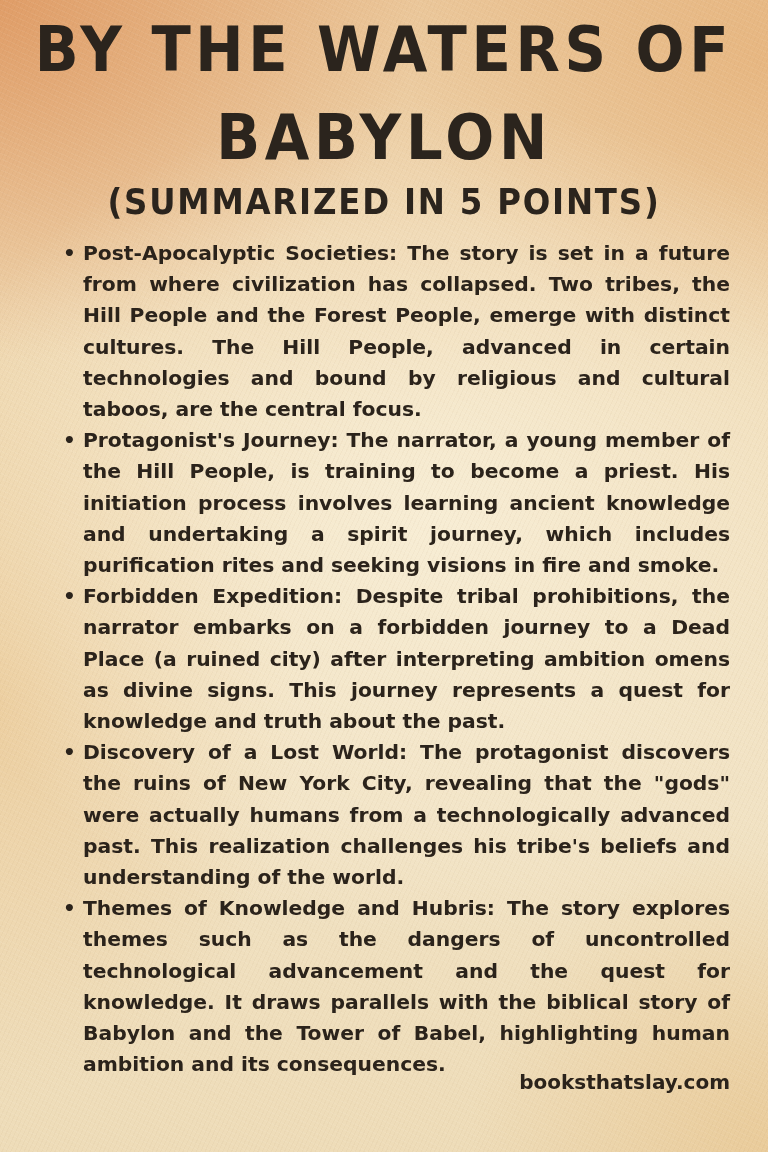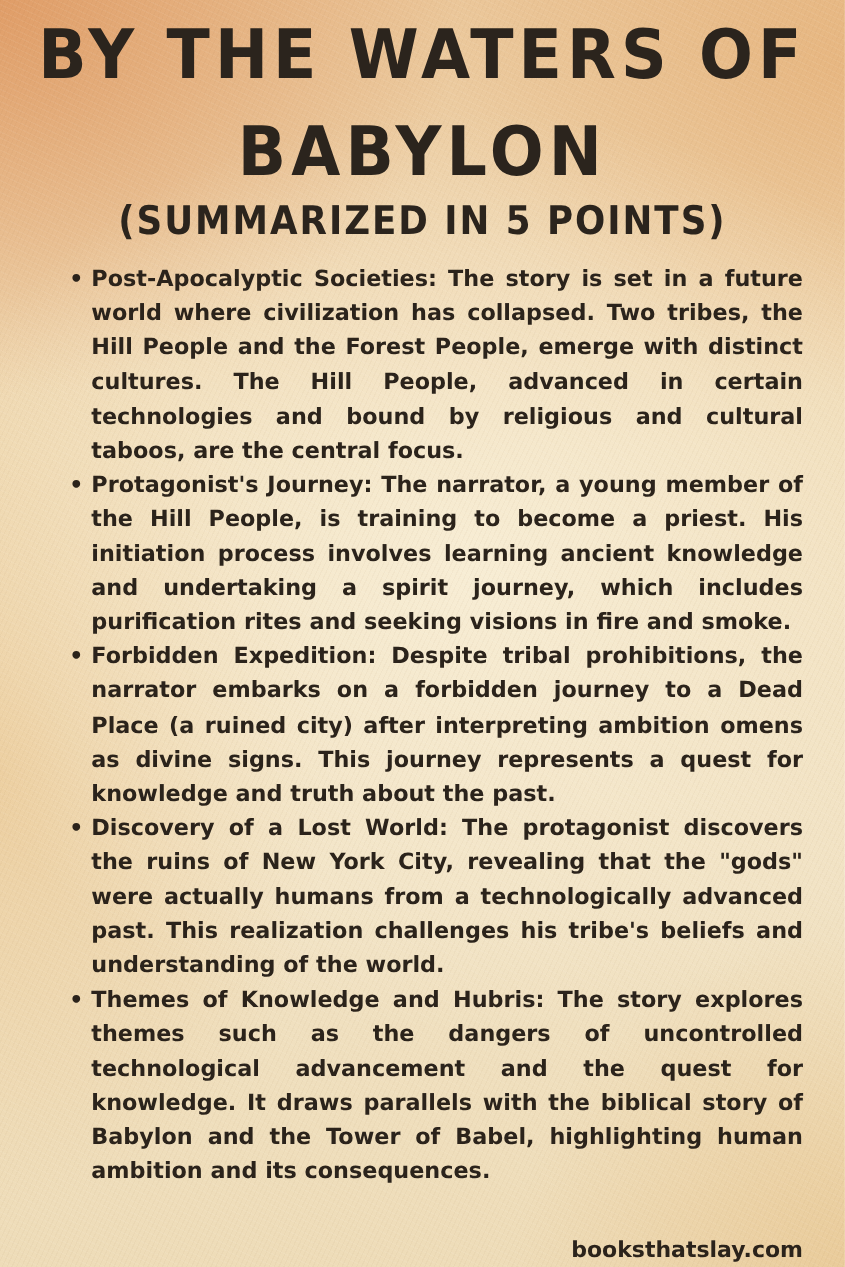--- a/index.html
+++ b/index.html
@@ -84,40 +84,40 @@
     .bullet {
       position: absolute;
       left: -20px;
       top: 0;
       font-size: 20px;
       line-height: 31.2px;
     }
     .footer-url {
       position: absolute;
       right: 38px;
-      top: 1122px;
+      top: 1068px;
       font-size: 20px;
       line-height: 28px;
       font-weight: bold;
       color: #2b231b;
     }
   </style>
 </head>
 <body>
 
 <div class="texture"></div>
 
 <h1 class="title title-line1">BY THE WATERS OF</h1>
 <h1 class="title title-line2">BABYLON</h1>
 <h2 class="title subtitle">(SUMMARIZED IN 5 POINTS)</h2>
 
 <ul class="points">
   <li class="point">
     <span class="bullet">•</span>
-    <span>Post-Apocalyptic Societies: The story is set in a future world where civilization has collapsed. Two tribes, the Hill People and the Forest People, emerge with distinct cultures. The Hill People, advanced in certain technologies and bound by religious and cultural taboos, are the central focus.</span>
+    <span>Post-Apocalyptic Societies: The story is set in a future from where civilization has collapsed. Two tribes, the Hill People and the Forest People, emerge with distinct cultures. The Hill People, advanced in certain technologies and bound by religious and cultural taboos, are the central focus.</span>
   </li>
   <li class="point">
     <span class="bullet">•</span>
     <span>Protagonist's Journey: The narrator, a young member of the Hill People, is training to become a priest. His initiation process involves learning ancient knowledge and undertaking a spirit journey, which includes purification rites and seeking visions in fire and smoke.</span>
   </li>
   <li class="point">
     <span class="bullet">•</span>
     <span>Forbidden Expedition: Despite tribal prohibitions, the narrator embarks on a forbidden journey to a Dead Place (a ruined city) after interpreting ambition omens as divine signs. This journey represents a quest for knowledge and truth about the past.</span>
   </li>
   <li class="point">

